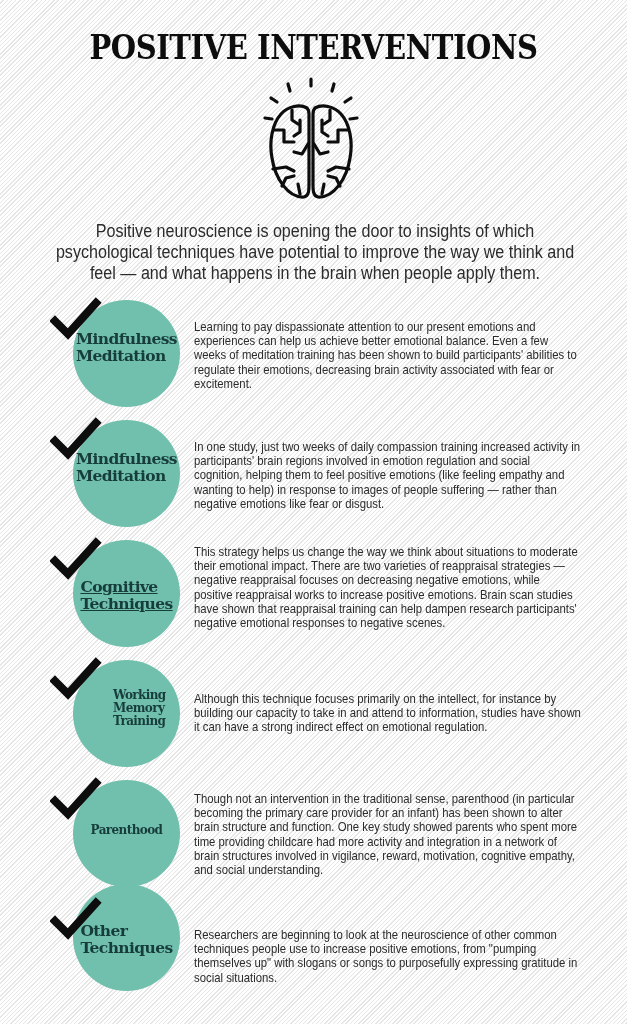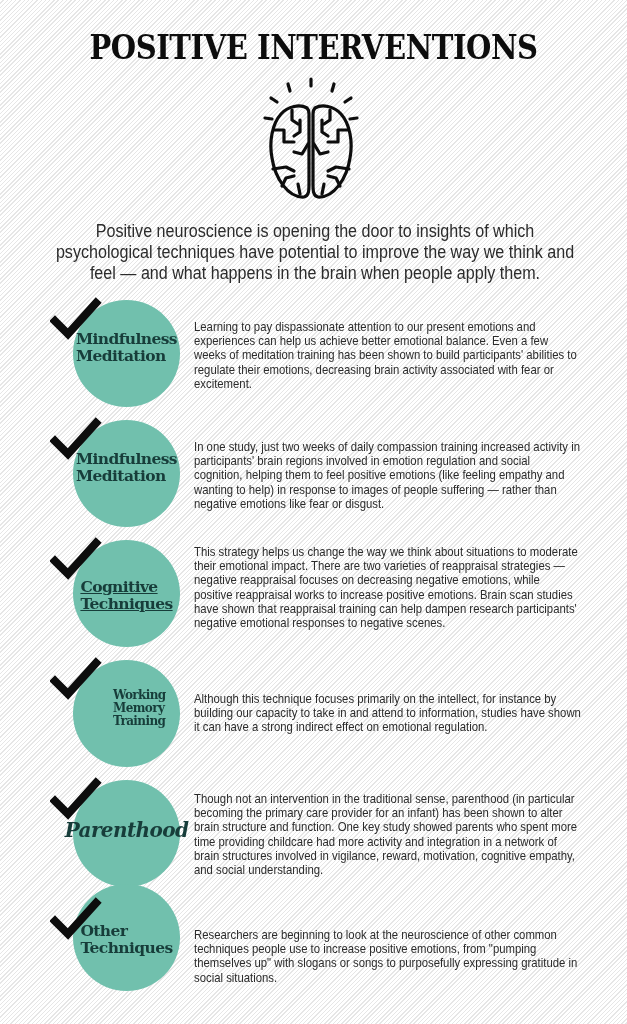--- a/index.html
+++ b/index.html
@@ -136,21 +136,21 @@
   <svg class="check" style="top:657px;" viewBox="0 0 52 44">
       <polyline points="5,24 18,37 46,6" fill="none" stroke="#0d0d0d" stroke-width="8" stroke-linecap="square"></polyline>
     </svg>
   <div class="desc" style="top:692px;">
     <div class="desc-inner">Although this technique focuses primarily on the intellect, for instance by building our capacity to take in and attend to information, studies have shown it can have a strong indirect effect on emotional regulation.</div>
   </div>
 </div>
 
 <div class="item" style="top:0;">
   <div class="circle" style="top:780px;">
-    <div class="circle-label" style="font-size:20px; margin-top:-6px;font-style:italic;">
+    <div class="circle-label" style="font-size:12px; margin-top:-6px;">
       <div>Parenthood</div>
     </div>
   </div>
   <svg class="check" style="top:777px;" viewBox="0 0 52 44">
       <polyline points="5,24 18,37 46,6" fill="none" stroke="#0d0d0d" stroke-width="8" stroke-linecap="square"></polyline>
     </svg>
   <div class="desc" style="top:792px;">
     <div class="desc-inner">Though not an intervention in the traditional sense, parenthood (in particular becoming the primary care provider for an infant) has been shown to alter brain structure and function. One key study showed parents who spent more time providing childcare had more activity and integration in a network of brain structures involved in vigilance, reward, motivation, cognitive empathy, and social understanding.</div>
   </div>
 </div>

